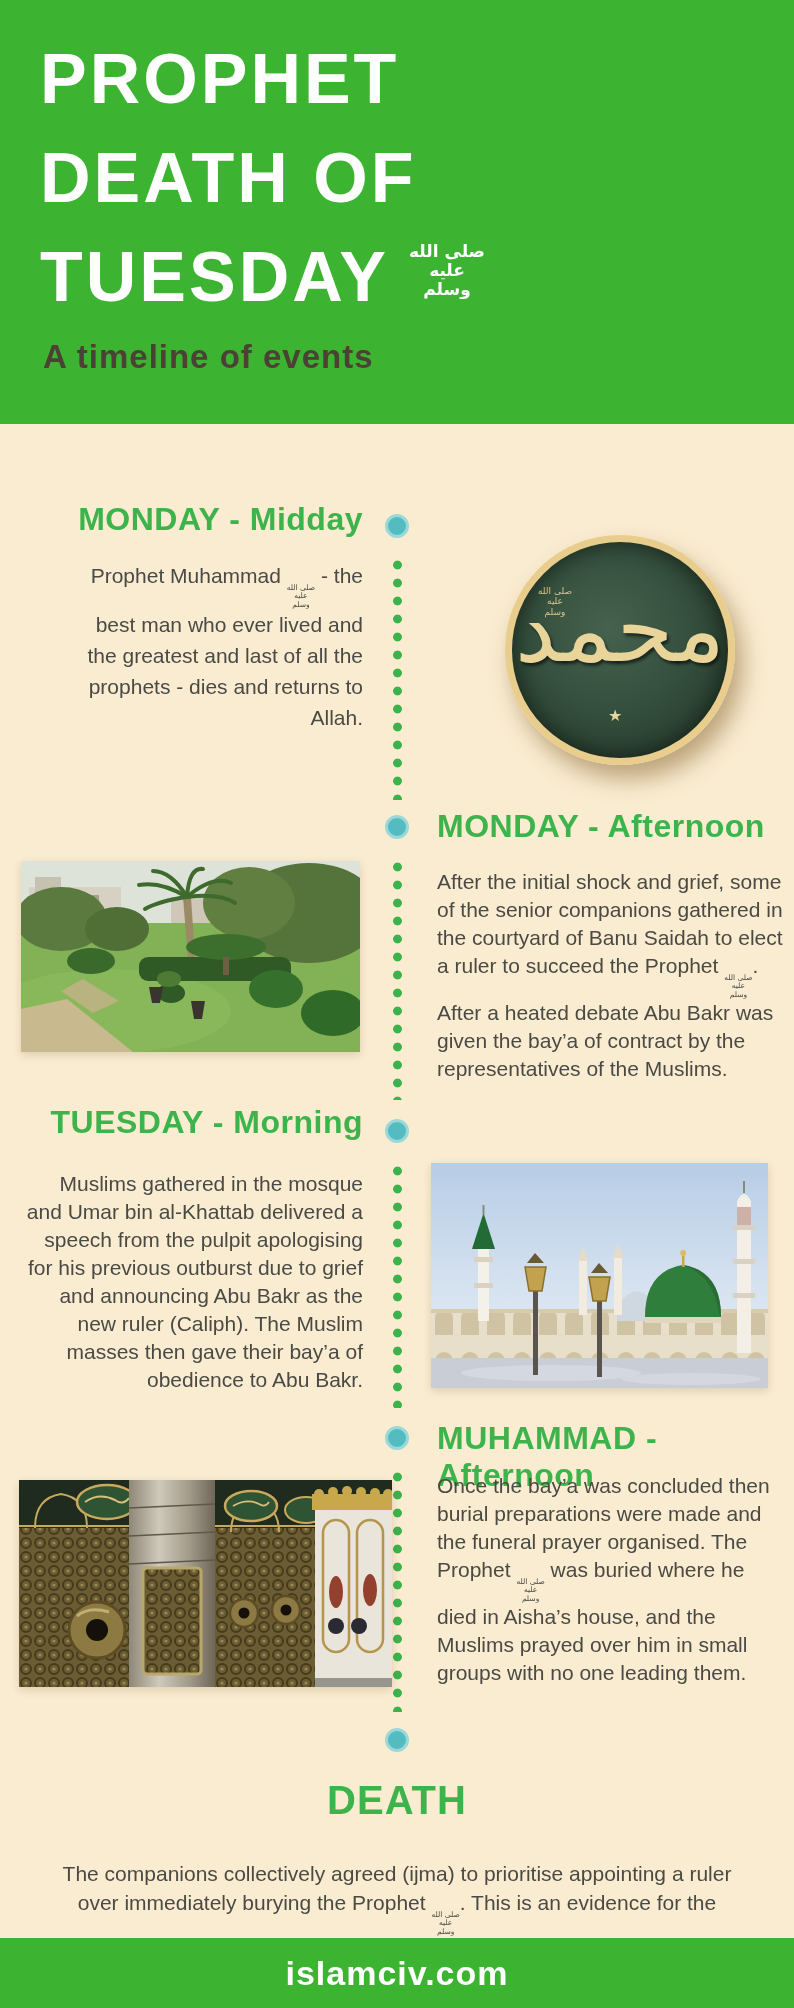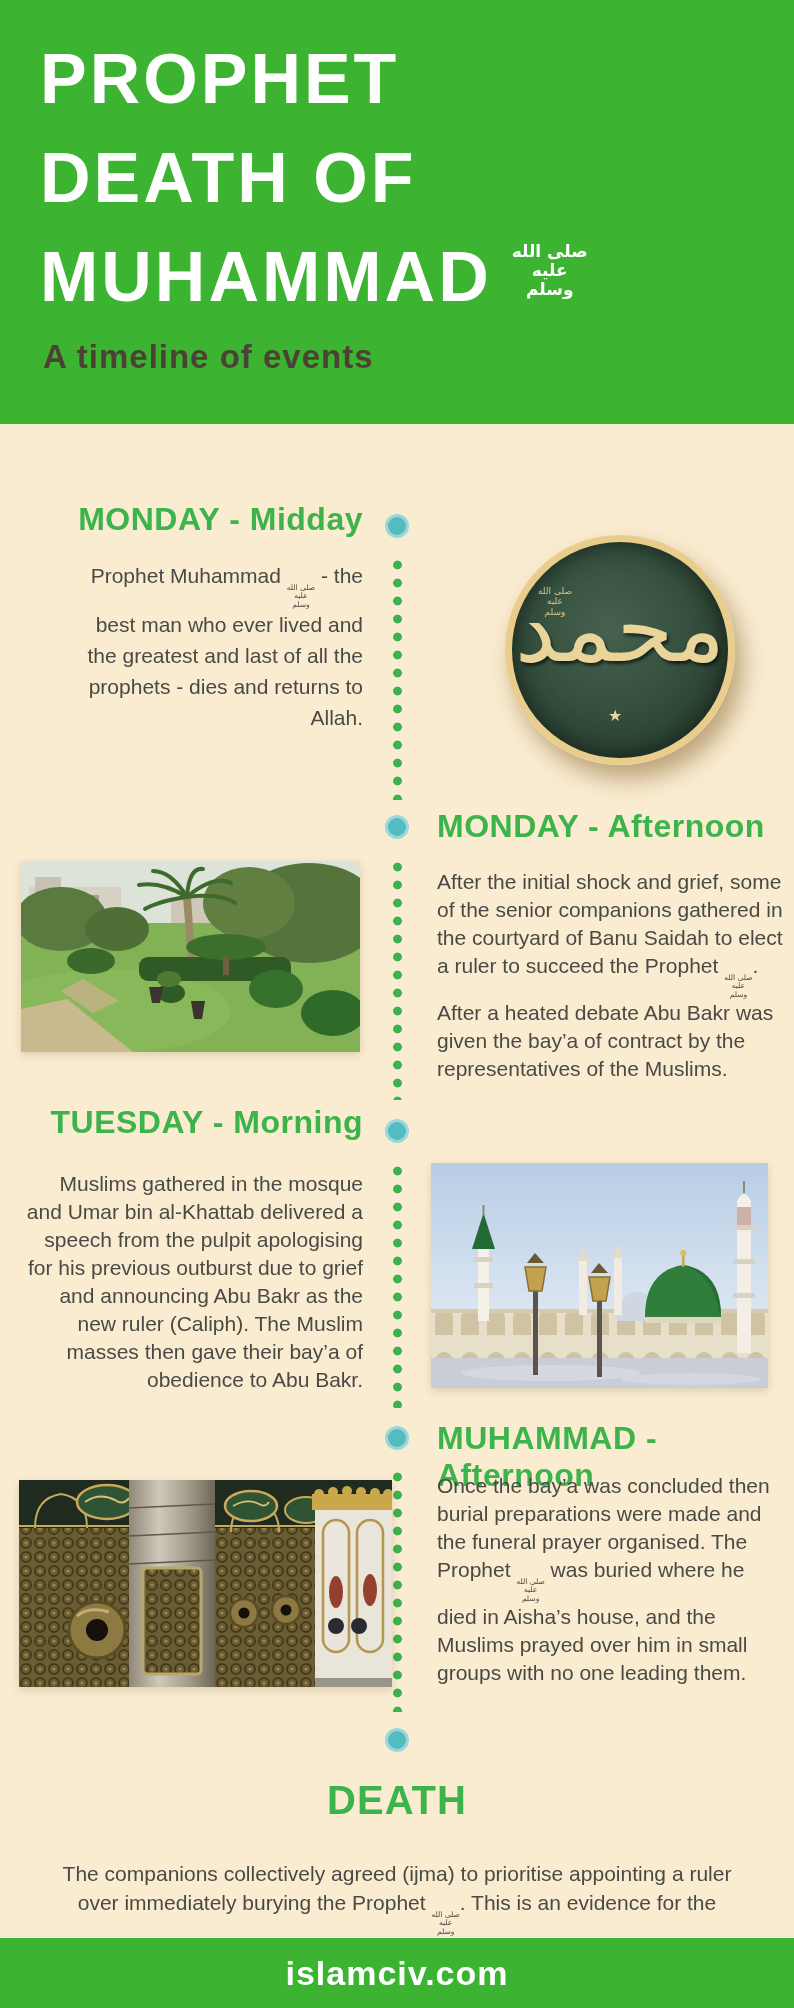--- a/index.html
+++ b/index.html
@@ -56,21 +56,21 @@
 </head>
 <body>
 
 <div class="poster">
 
   <div class="header">
     <div class="title">
       <div>PROPHET</div>
       <div>DEATH OF</div>
       <div class="t-line3">
-        <span>MUHAMMAD</span>
+        <span>TUESDAY</span>
         <span class="saw-big">
           <span>صلى الله</span>
           <span>عليه</span>
           <span>وسلم</span>
         </span>
       </div>
     </div>
     <div class="subtitle">A timeline of events</div>
   </div>
 

